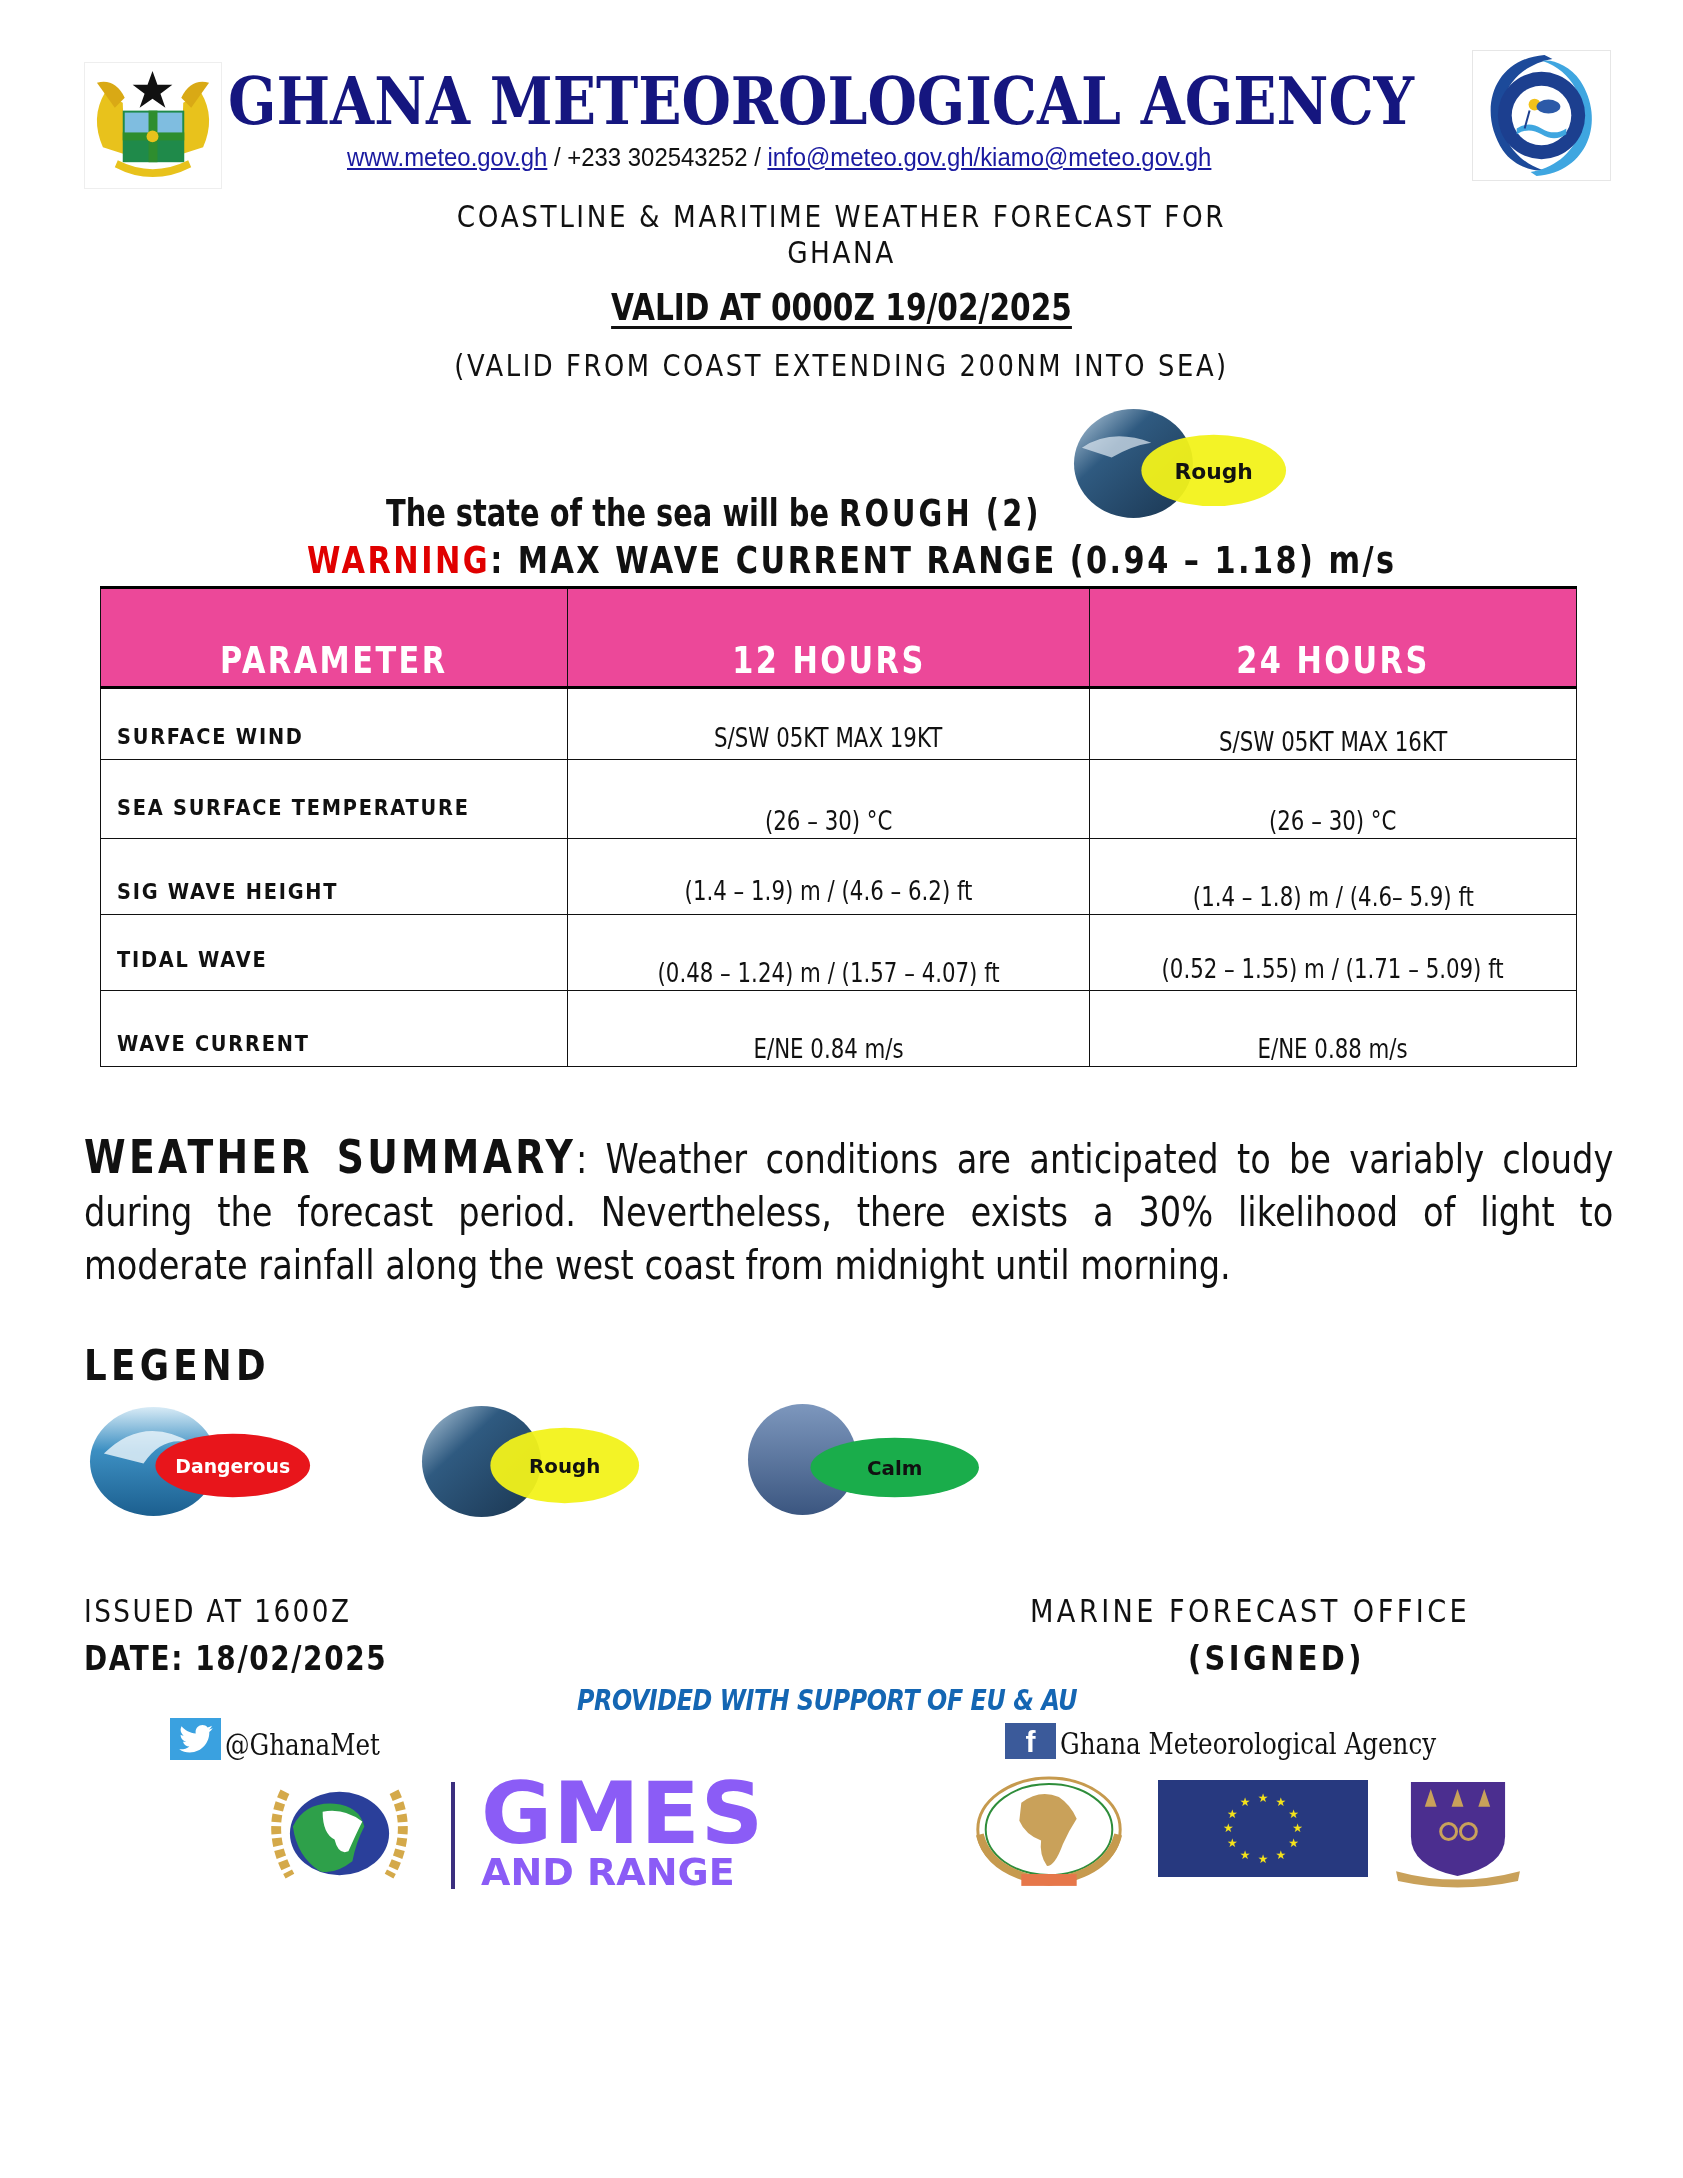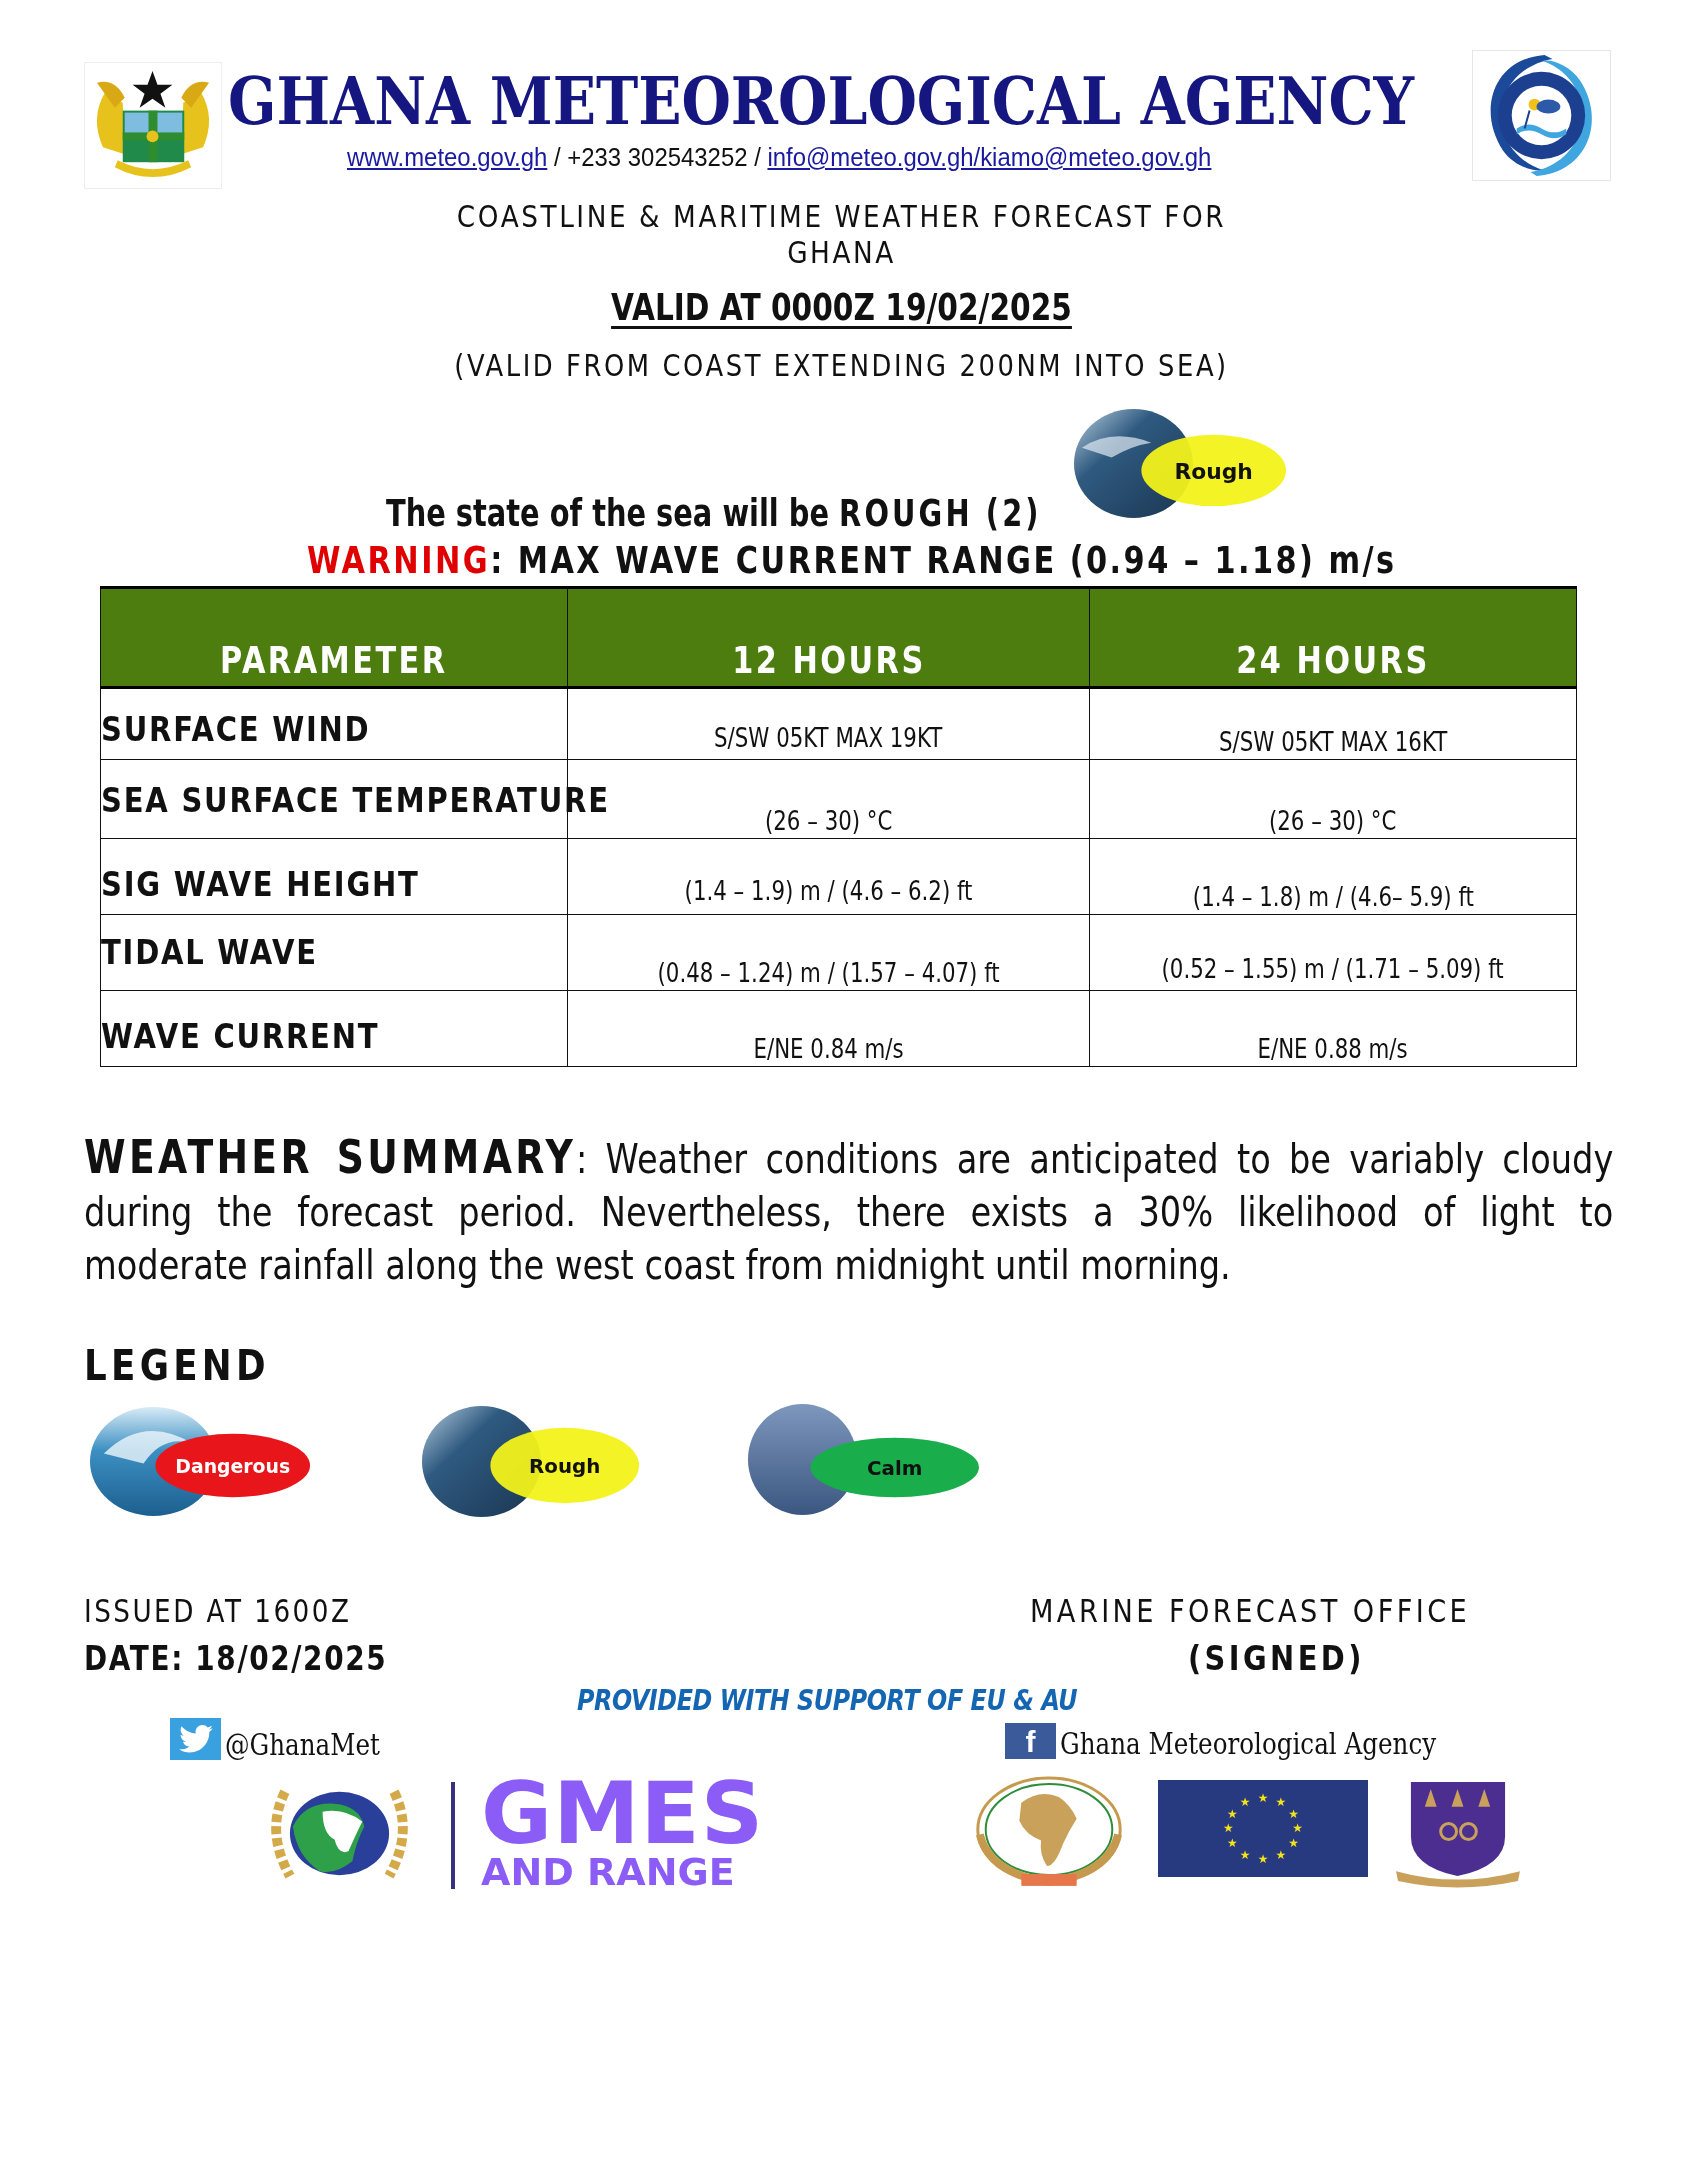--- a/index.html
+++ b/index.html
@@ -23,24 +23,24 @@
 
   #sea-icon { left:1072px; top:408px; width:218px; height:114px; }
   #sea-state { left:386px; top:492px; font-size:37px; font-weight:bold; white-space:nowrap; transform:scaleX(0.78); transform-origin:left top; }
   #sea-state .emph { letter-spacing:4px; }
   #warning { left:307px; top:539px; font-size:37px; font-weight:bold; white-space:nowrap; letter-spacing:3px; transform:scaleX(0.82); transform-origin:left top; }
   #warning .red { color:#e00000; }
 
   
   #forecast-table { left:100px; top:586px; width:1476px; border-collapse:collapse; table-layout:fixed; }
   #forecast-table th, #forecast-table td { border:1.5px solid #111; padding:0; }
-  #forecast-table thead th { background:#4d7c0f; color:#fff; height:93px; border-top:3px solid #000; border-bottom:3px solid #000; vertical-align:bottom; font-size:37px; font-weight:bold; letter-spacing:3px; padding-bottom:4px; }
+  #forecast-table thead th { background:#ec4899; color:#fff; height:93px; border-top:3px solid #000; border-bottom:3px solid #000; vertical-align:bottom; font-size:37px; font-weight:bold; letter-spacing:3px; padding-bottom:4px; }
   #forecast-table thead th span { display:inline-block; transform:scaleX(0.82); }
   #forecast-table td { vertical-align:bottom; }
-  #forecast-table td.param { font-weight:bold; font-size:33px; letter-spacing:2px; padding-bottom:10px; }
+  #forecast-table td.param { font-weight:bold; font-size:22px; letter-spacing:2px; padding-left:16px; padding-bottom:10px; }
   #forecast-table td.param span { display:inline-block; transform:scaleX(0.88); transform-origin:left bottom; white-space:nowrap; }
   #forecast-table td.val { text-align:center; font-size:26px; padding-bottom:2px; }
   #forecast-table td.val span { display:inline-block; transform:scaleX(0.82); white-space:nowrap; }
 
   
   #summary { left:84px; top:1131px; width:1530px; font-size:41px; line-height:53px; text-align:justify; }
   #summary .inner { transform:scaleX(0.82); transform-origin:left top; width:1865px; }
   #summary .label { font-weight:bold; letter-spacing:4px; font-size:46px; }
   #legend-title { left:84px; top:1341px; font-size:42px; font-weight:bold; letter-spacing:5px; transform:scaleX(0.85); transform-origin:left top; }
 

